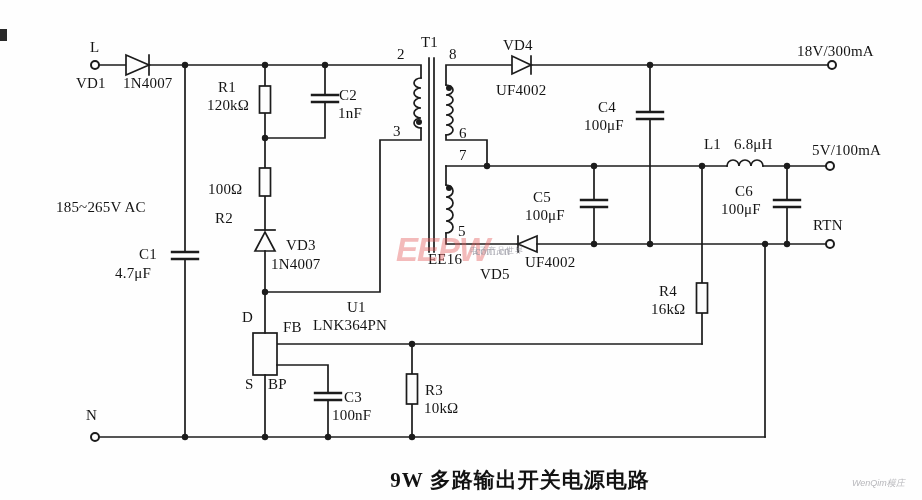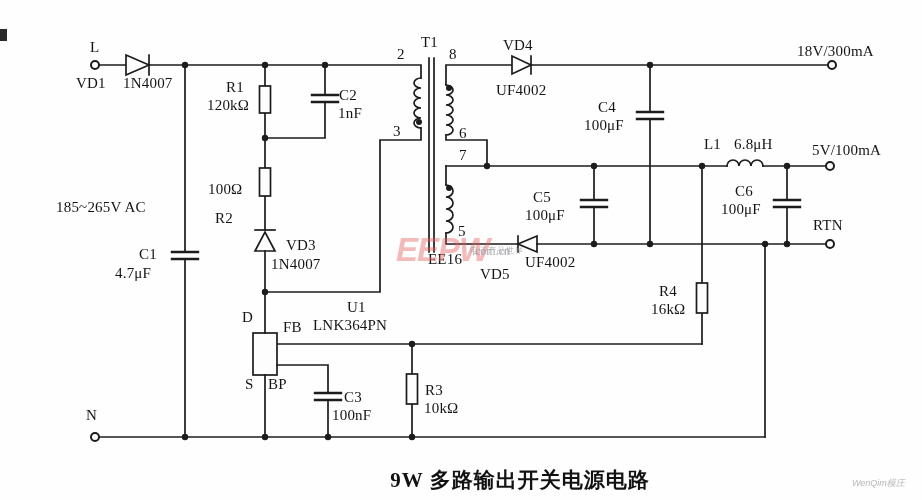--- a/index.html
+++ b/index.html
@@ -179,21 +179,21 @@
   <span class="lbl" style="left:90px;top:40px;">L</span>
   <span class="lbl" style="left:86px;top:408px;">N</span>
   <span class="lbl" style="left:56px;top:200px;">185~265V AC</span>
   <span class="lbl" style="left:797px;top:44px;">18V/300mA</span>
   <span class="lbl" style="left:812px;top:143px;">5V/100mA</span>
   <span class="lbl" style="left:813px;top:218px;">RTN</span>
 
   <span class="lbl" style="left:76px;top:76px;">VD1</span>
   <span class="lbl" style="left:123px;top:76px;">1N4007</span>
 
-  <span class="lbl" style="left:226px;top:80px;">R1</span>
+  <span class="lbl" style="left:218px;top:80px;">R1</span>
   <span class="lbl" style="left:207px;top:98px;">120kΩ</span>
   <span class="lbl" style="left:339px;top:88px;">C2</span>
   <span class="lbl" style="left:338px;top:106px;">1nF</span>
   <span class="lbl" style="left:215px;top:163px;margin-top:48px;">R2</span>
   <span class="lbl" style="left:208px;top:182px;">100Ω</span>
   <span class="lbl" style="left:286px;top:238px;">VD3</span>
   <span class="lbl" style="left:271px;top:257px;">1N4007</span>
   <span class="lbl" style="left:139px;top:247px;">C1</span>
   <span class="lbl" style="left:115px;top:266px;">4.7μF</span>
 

